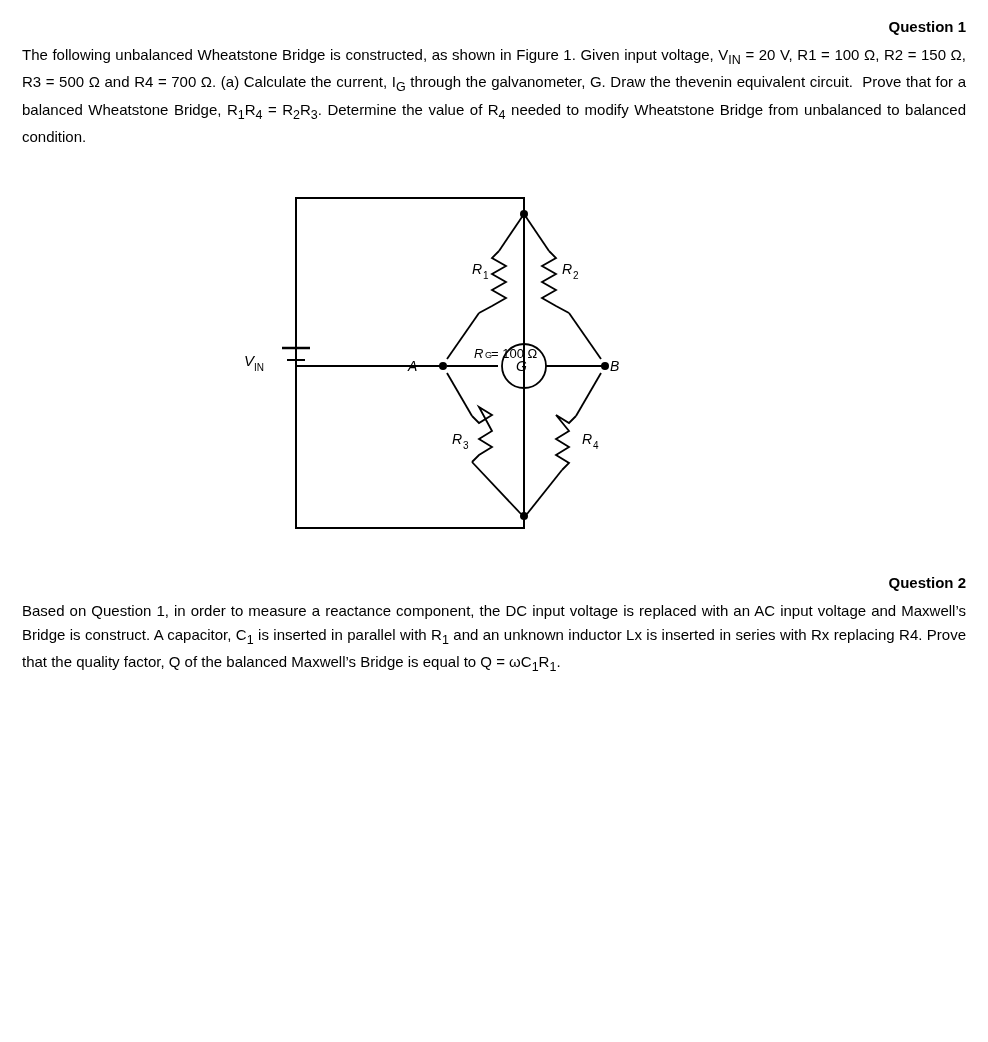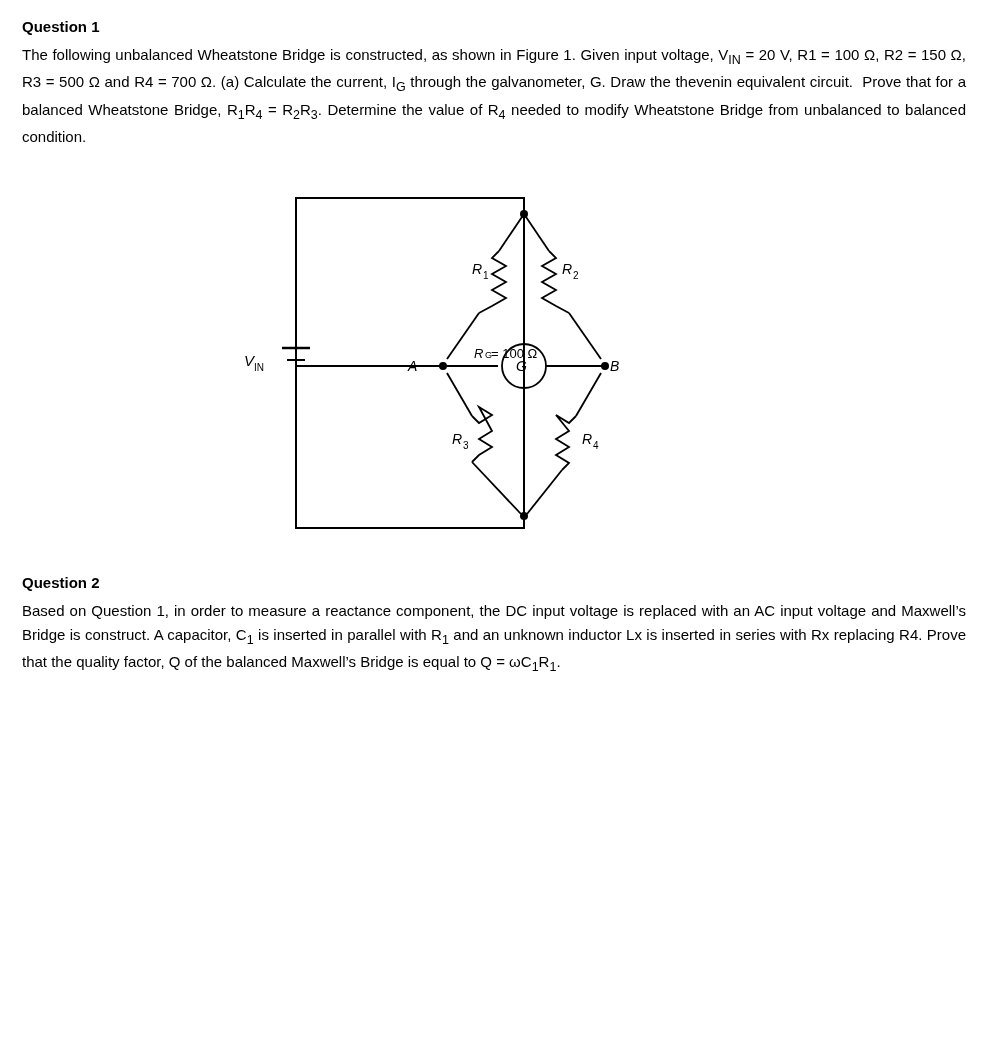--- a/index.html
+++ b/index.html
@@ -9,20 +9,21 @@
       font-size: 15px;
       color: #000;
       width: 988px;
       min-height: 1042px;
       padding: 18px 22px;
     }
     .question-title {
       font-weight: bold;
       margin-bottom: 8px;
       font-size: 15px;
+      text-align: right;
     }
     .question-text {
       line-height: 1.55;
       text-align: justify;
       margin-bottom: 18px;
     }
     .circuit-container {
       display: flex;
       justify-content: center;
       margin: 10px 0 18px 0;

